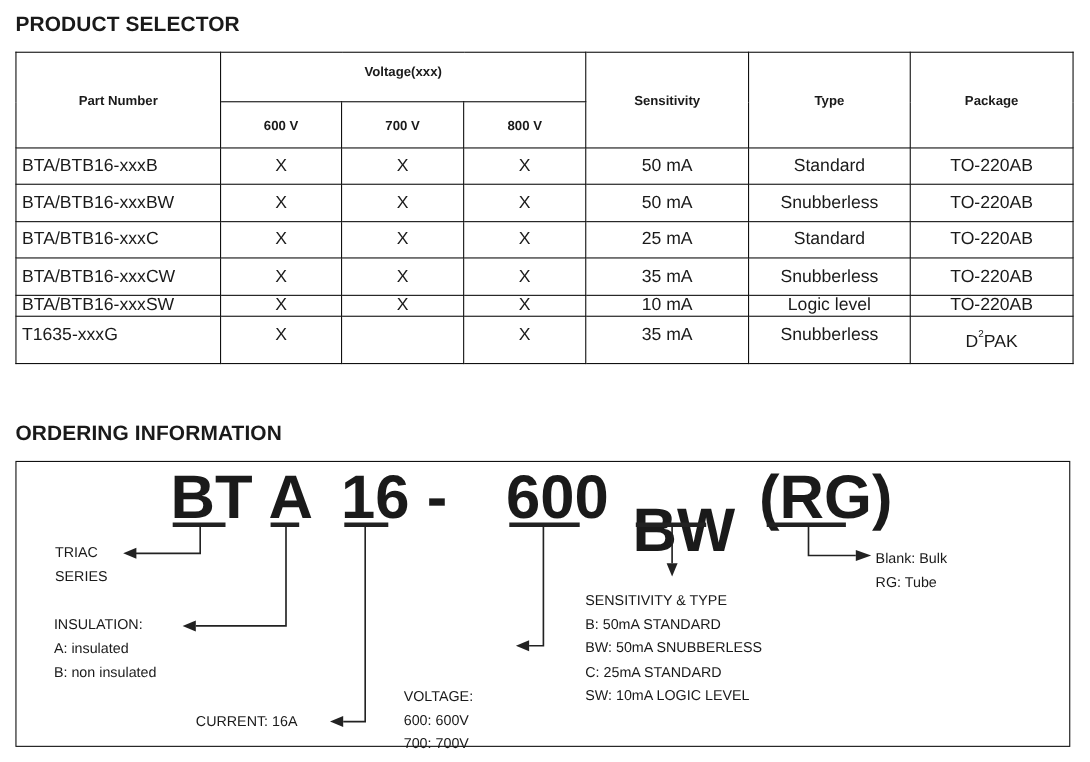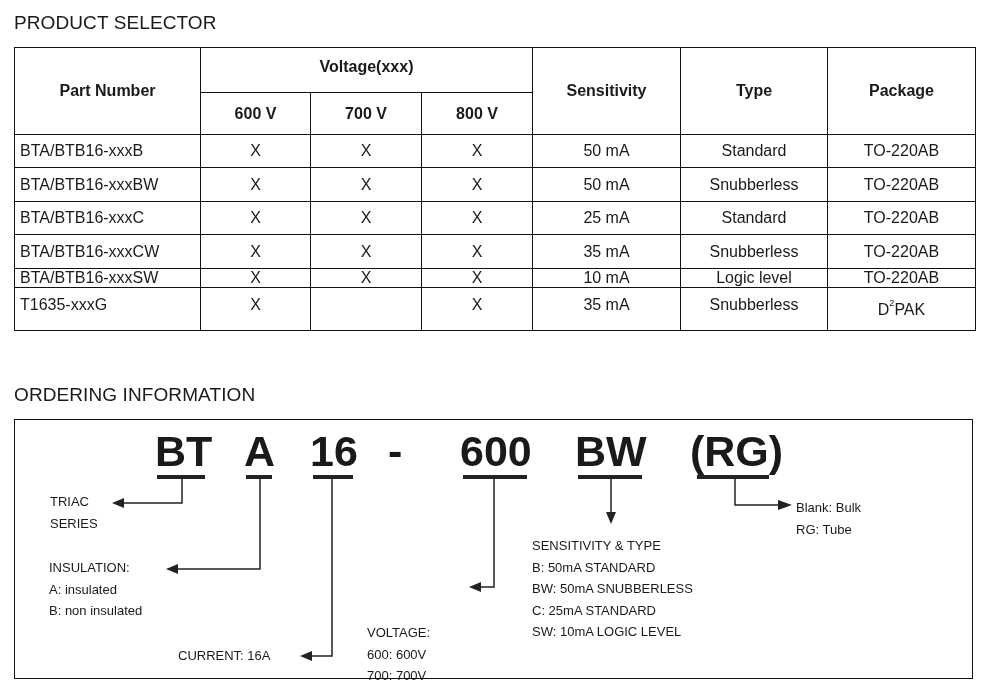--- a/index.html
+++ b/index.html
@@ -1,24 +1,24 @@
 <!DOCTYPE html>
 <html><head>
 <meta charset="utf-8">
 <style>
   html, body { margin:0; padding:0; background:#ffffff; }
   body { width:991px; height:693px; position:relative; overflow:hidden; color:#1a1a1a; font-family:"Liberation Sans", sans-serif; }
-  .h1 { position:absolute; font-weight:normal; font-size:19px; letter-spacing:0.1px; }
+  .h1 { position:absolute; font-weight:bold; font-size:19px; letter-spacing:0.1px; }
   table.sel { position:absolute; left:14px; top:47px; border-collapse:collapse; font-size:16px; }
   table.sel td, table.sel th { border:1.5px solid #111; padding:0; text-align:center; }
-  table.sel th { font-weight:bold; font-size:16px; }
+  table.sel th { font-weight:bold; font-size:12px; }
   table.sel td.pn { text-align:left; padding-left:5px;margin-left:45px; }
   .sup { font-size:9px; vertical-align:9px; }
   .box { position:absolute; left:14px; top:419px; width:959px; height:260px; border:1.5px solid #111; box-sizing:border-box; }
-  .code { position:absolute; top:430px; font-weight:bold; font-size:43px; line-height:43px; }
+  .code { position:absolute; top:430px; font-weight:bold; font-size:56px; line-height:43px; }
   .lbl { position:absolute; font-weight:normal; font-size:13px; line-height:21.5px; white-space:nowrap; }
   svg.lines { position:absolute; left:0; top:0; }
 </style>
 </head>
 <body>
 
 <div class="h1" style="left:14px; top:12px;">PRODUCT SELECTOR</div>
 
 <table class="sel">
   <colgroup>
@@ -102,21 +102,21 @@
 
 <div class="h1" style="left:14px; top:384px;">ORDERING INFORMATION</div>
 
 <div class="box"></div>
 
 <div class="code" style="left:155px;">BT</div>
 <div class="code" style="left:244px;">A</div>
 <div class="code" style="left:310px;">16</div>
 <div class="code" style="left:388px;">-</div>
 <div class="code" style="left:460px;">600</div>
-<div class="code" style="left:575px;">BW</div>
+<div class="code" style="left:575px;margin-top:30px;">BW</div>
 <div class="code" style="left:690px;">(RG)</div>
 
 <svg class="lines" width="991" height="693">
   <g stroke="#222" fill="none">
     <line x1="157" y1="477" x2="205" y2="477" stroke-width="4"></line>
     <line x1="246" y1="477" x2="272" y2="477" stroke-width="4"></line>
     <line x1="313" y1="477" x2="353" y2="477" stroke-width="4"></line>
     <line x1="463" y1="477" x2="527" y2="477" stroke-width="4"></line>
     <line x1="578" y1="477" x2="642" y2="477" stroke-width="4"></line>
     <line x1="697" y1="477" x2="769" y2="477" stroke-width="4"></line>

